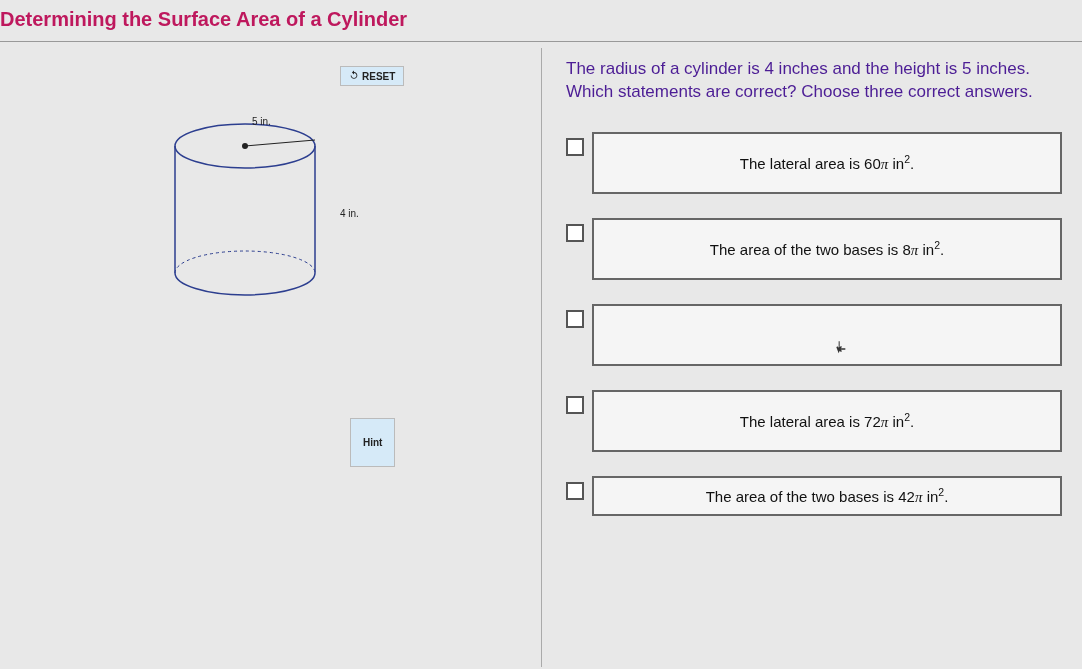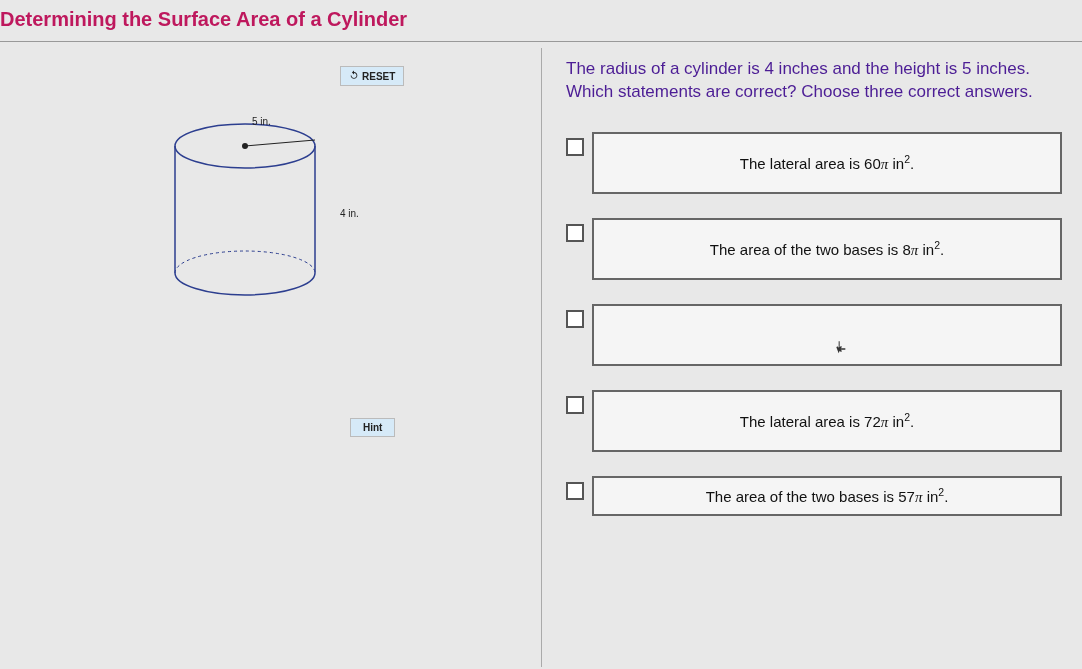--- a/index.html
+++ b/index.html
@@ -55,21 +55,21 @@
   }
   .hint-btn {
     position: absolute;
     top: 370px;
     left: 350px;
     background: #d6eaf8;
     border: 1px solid #bbb;
     font-size: 10px;
     font-weight: bold;
     color: #222;
-    padding: 3px 12px;
+    padding: 18px 12px;
     cursor: pointer;
   }
   .cylinder-wrap {
     position: absolute;
     top: 70px;
     left: 160px;
     width: 200px;
     height: 220px;
   }
   .radius-label {
@@ -212,19 +212,19 @@
         <span>
           <span>The lateral area is </span><span>72</span><span class="pi">π</span><span> in</span><sup>2</sup><span>.</span>
         </span>
       </div>
     </div>
 
     <div class="answer-row" style="margin-bottom:0;">
       <div class="checkbox"></div>
       <div class="answer-box short">
         <span>
-          <span>The area of the two bases is </span><span>57</span><span class="pi">π</span><span> in</span><sup>2</sup><span>.</span>
+          <span>The area of the two bases is </span><span>42</span><span class="pi">π</span><span> in</span><sup>2</sup><span>.</span>
         </span>
       </div>
     </div>
 
   </div>
 </div>
 
 </body></html>

